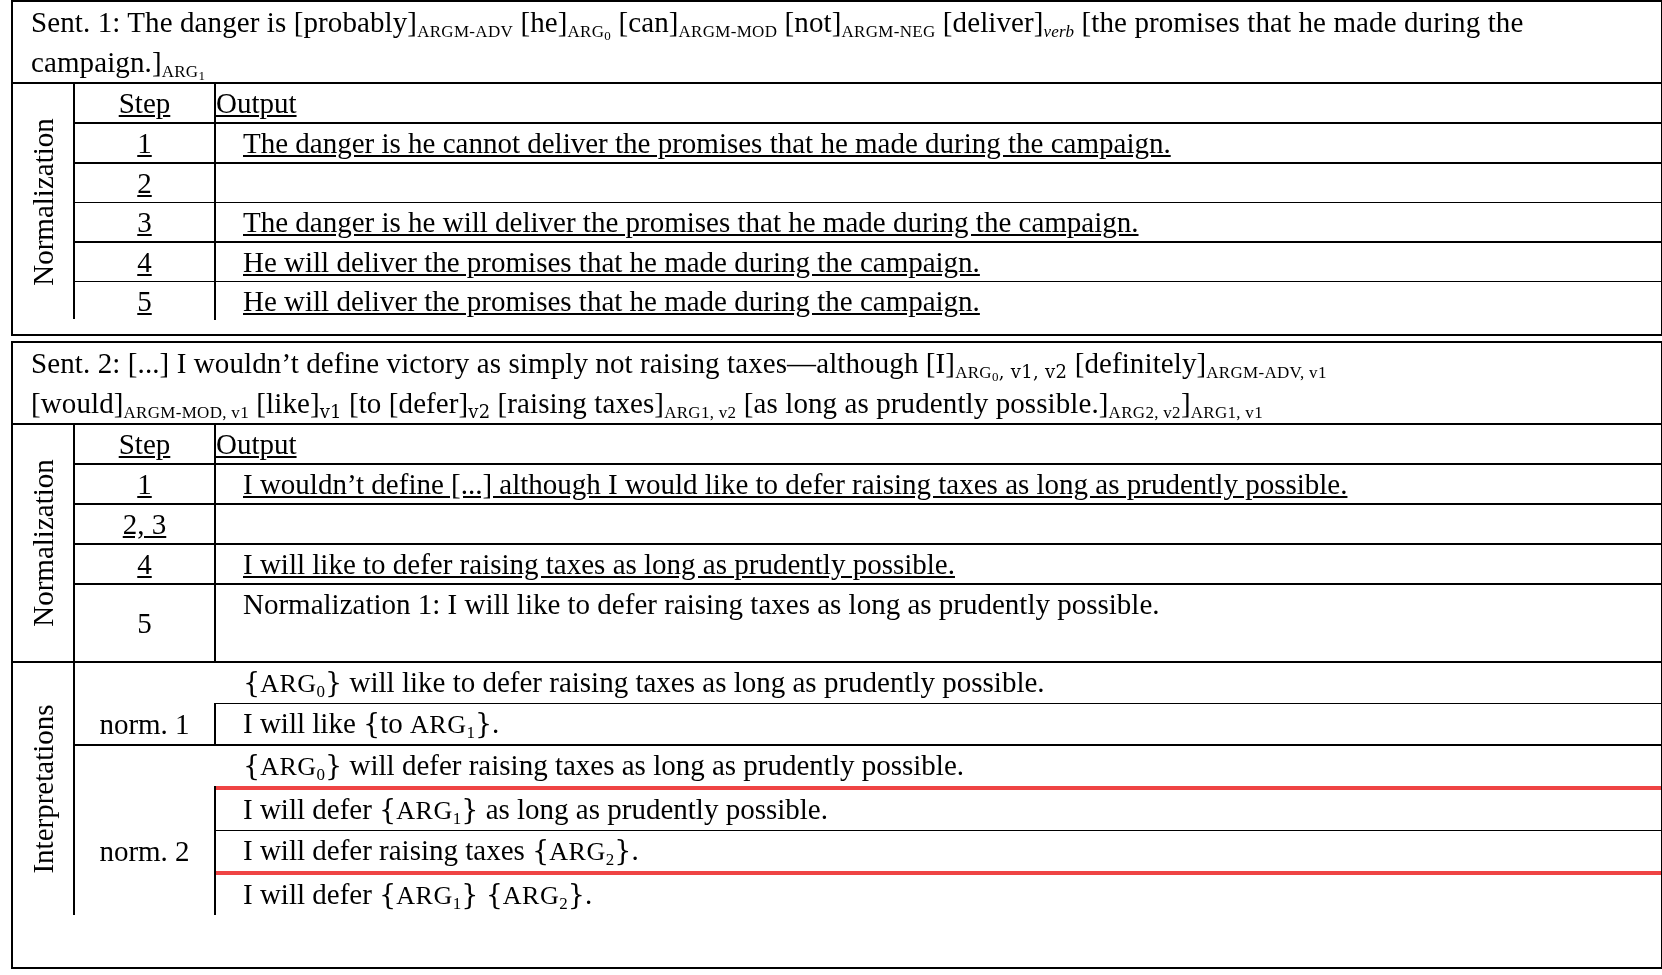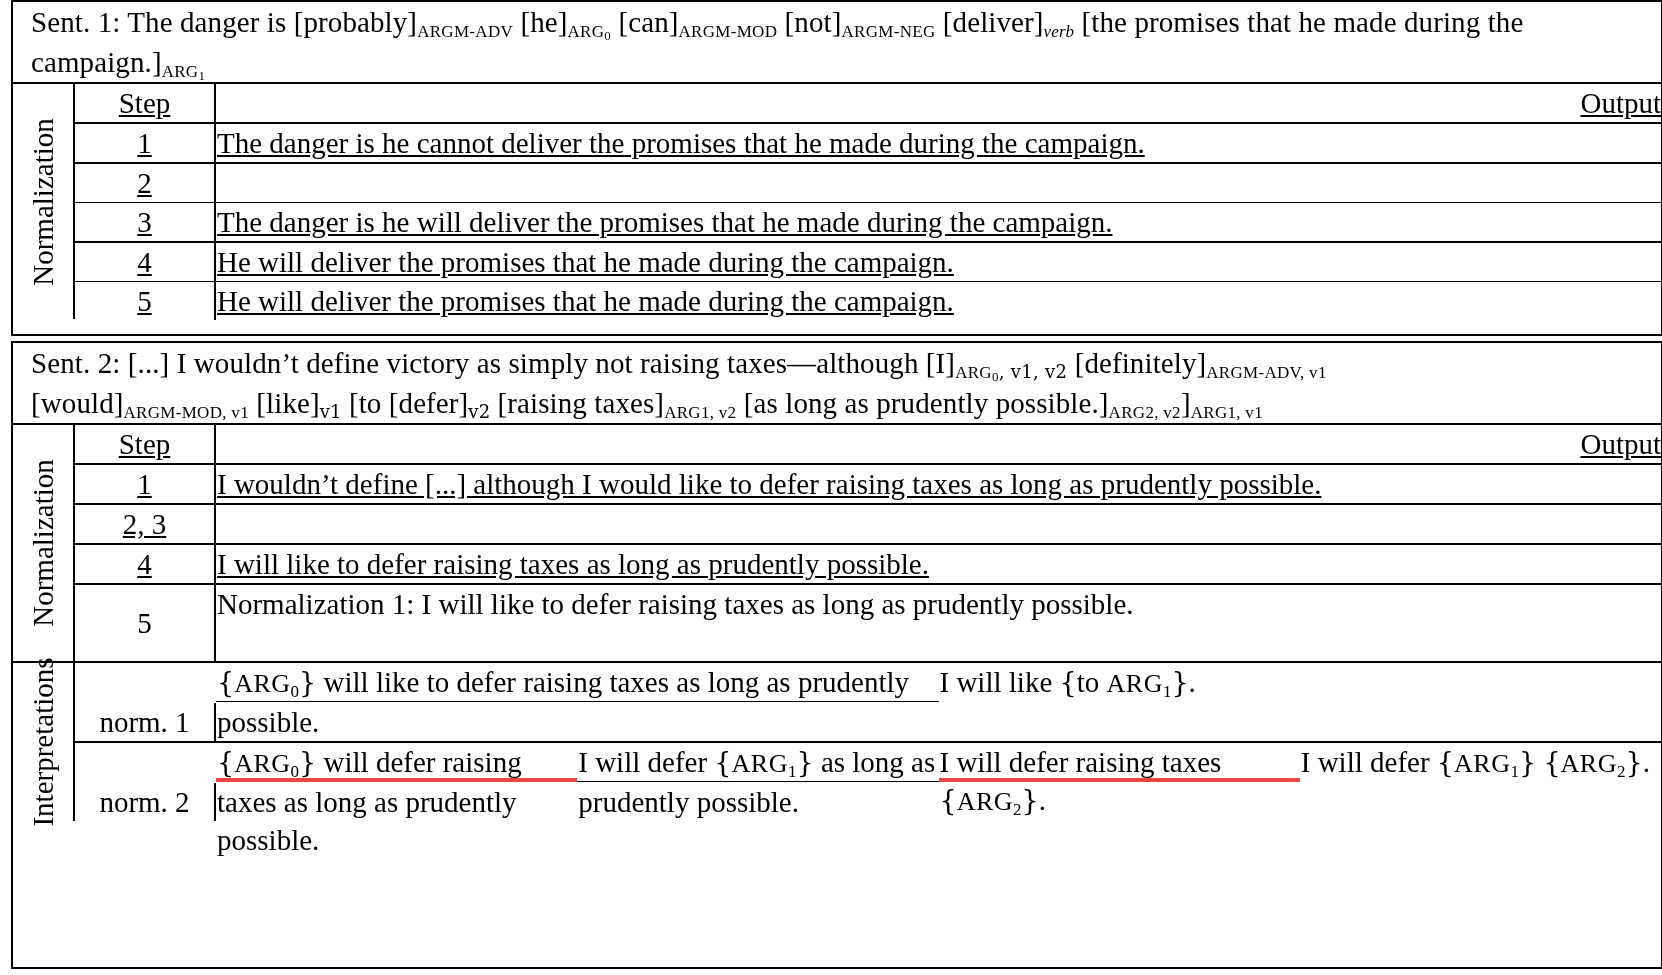--- a/index.html
+++ b/index.html
@@ -39,27 +39,27 @@
   }
   .grid { flex: 1; display: flex; flex-direction: column; }
   .row { display: flex; border-bottom: 2px solid #000; box-sizing: border-box; }
   .row.thin { border-bottom: 1px solid #000; }
   .row:last-child { border-bottom: none; }
   .c1 {
     width: 141px; border-right: 2px solid #000; box-sizing: border-box;
     text-align: center; font-size: 29px; line-height: 38px; flex: none;
     display: flex; align-items: center; justify-content: center;
   }
-  .c2 { flex: 1; font-size: 29px; line-height: 38px; padding-left: 1px; }
-  .c2.center { text-align: right; padding-left: 0; }
+  .c2 { flex: 1; font-size: 29px; line-height: 38px; padding-left: 27px; }
+  .c2.center { text-align: left; padding-left: 0; }
   .h-39 { height: 40px; text-decoration: underline; }
   .group { display: flex; border-bottom: 2px solid #000; }
   .group:last-child { border-bottom: none; }
   .group .c1 { border-right: 2px solid #000; margin-top: 40px; }
-  .group .inner { flex: 1; display: flex; flex-direction: row; }
+  .group .inner { flex: 1; display: flex; flex-direction: column; }
   .group .inner .c2 { border-bottom: 1px solid #000; height: 39px; box-sizing: border-box; }
   .group .inner .c2.bold { border-bottom: 4px solid #ef4444; }
   .group .inner .c2:last-child { border-bottom: none; }
   .brace { font-family: "DejaVu Serif", serif; font-size: 27px; }
   .argsc { font-variant: small-caps; font-size: 26px; letter-spacing: 0.5px; }
   .argsub { font-size: 17px; vertical-align: -5px; line-height: 0; }
 </style>
 </head>
 <body>
 

